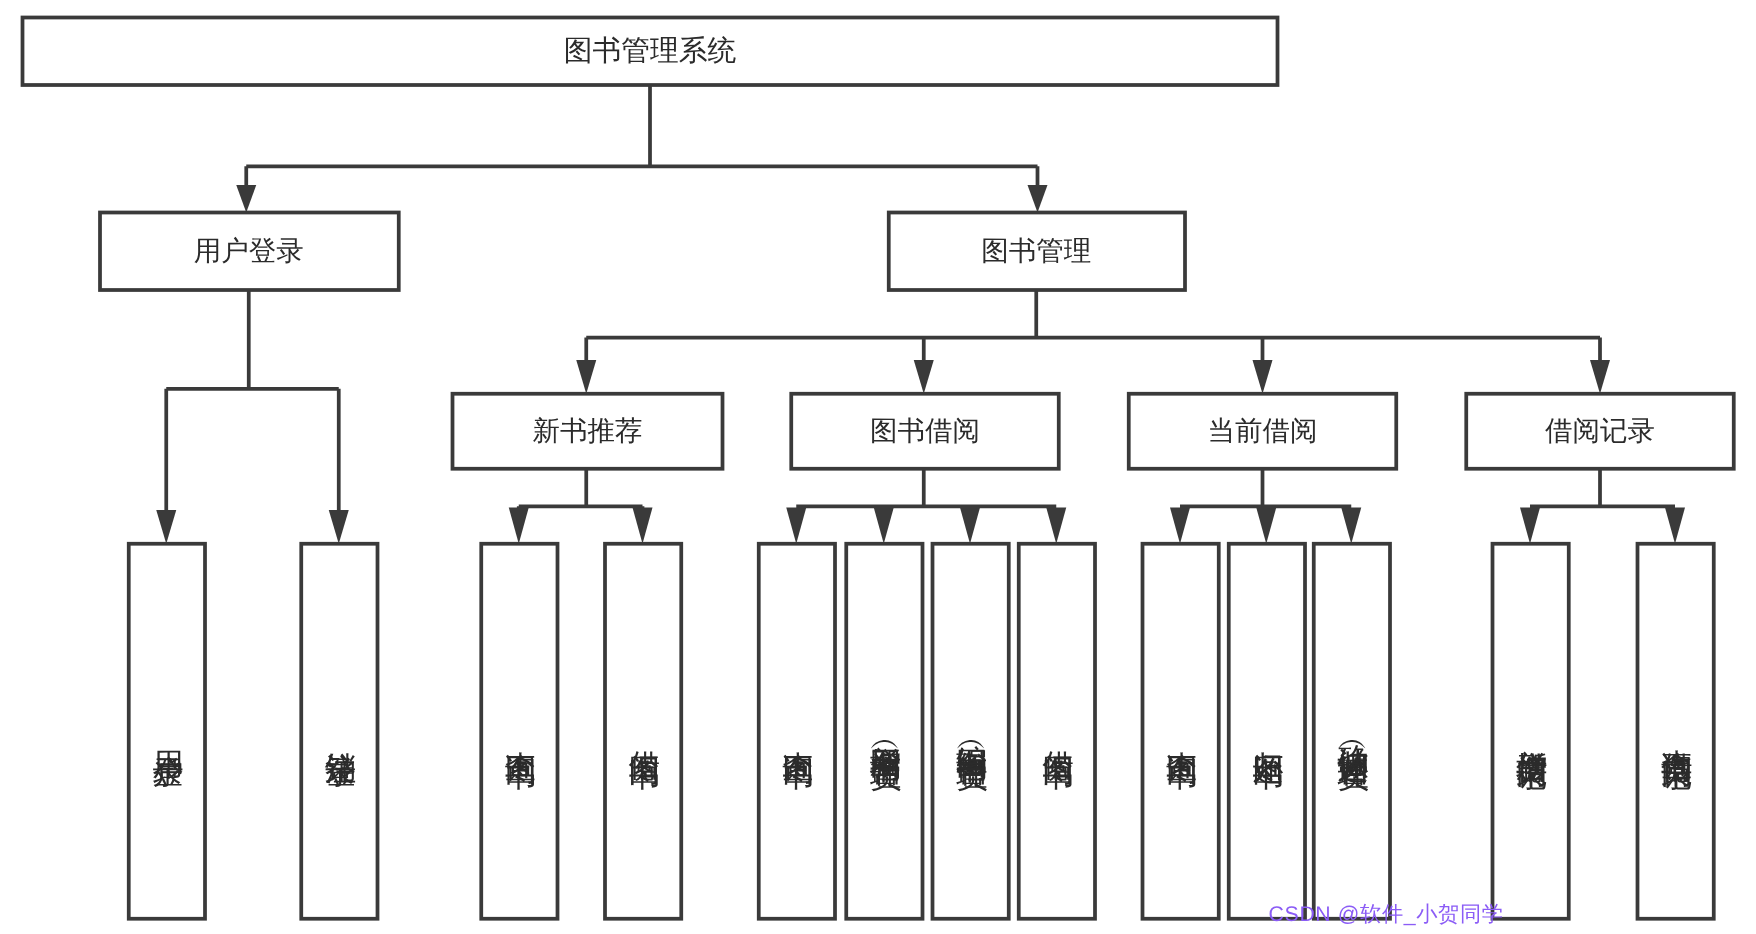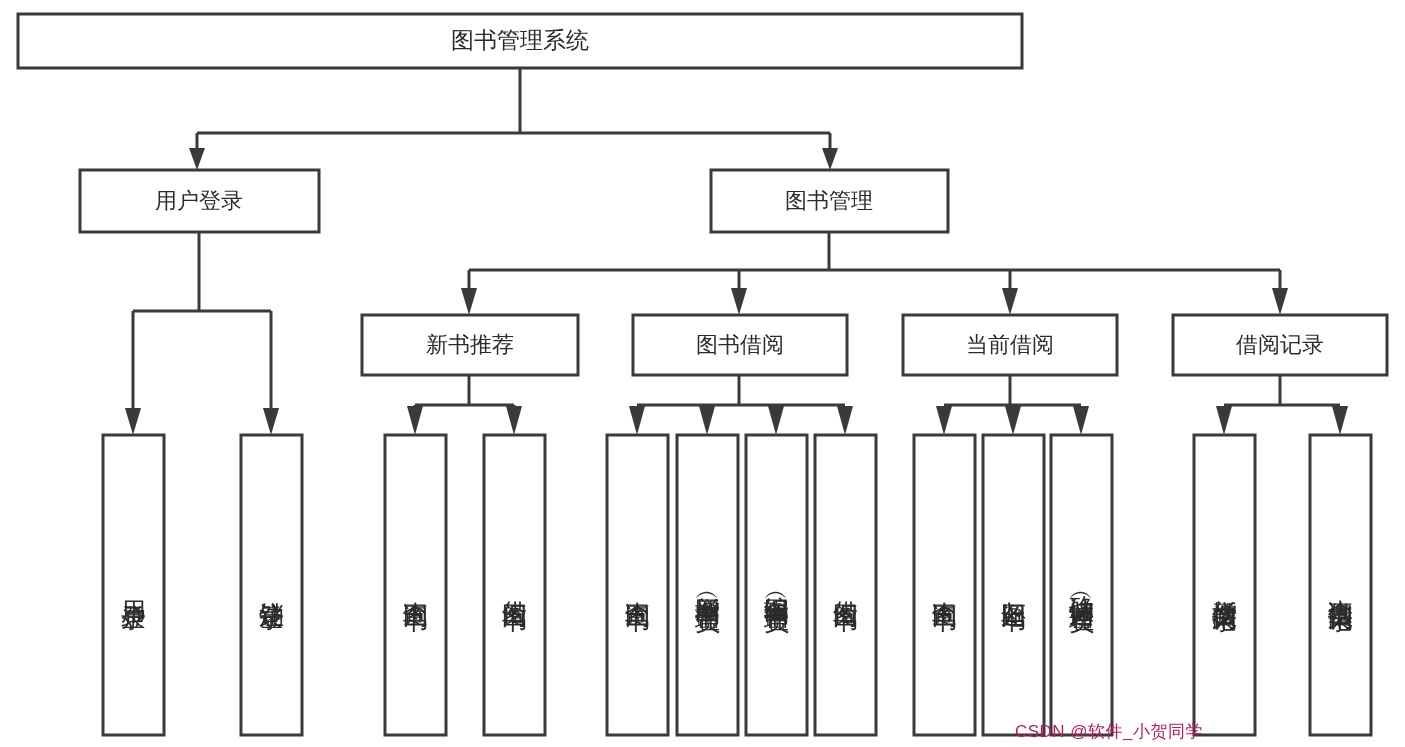--- a/index.html
+++ b/index.html
@@ -66,21 +66,21 @@
     letter-spacing: 2px;
     color: #2b2b2b;
     white-space: nowrap;
   }
   .watermark {
     position: absolute;
     right: 8px;
     bottom: 4px;
     font-family: "Liberation Sans", "DejaVu Sans", sans-serif;
     font-size: 17px;
-    color: #be185d;
+    color: #8b5cf6;
     letter-spacing: 0.5px;
     white-space: nowrap;
   }
 </style>
 </head>
 <body>
 
 <div id="diagram-root">
 
   <svg class="diagram-canvas" viewBox="0 0 1405 747">

